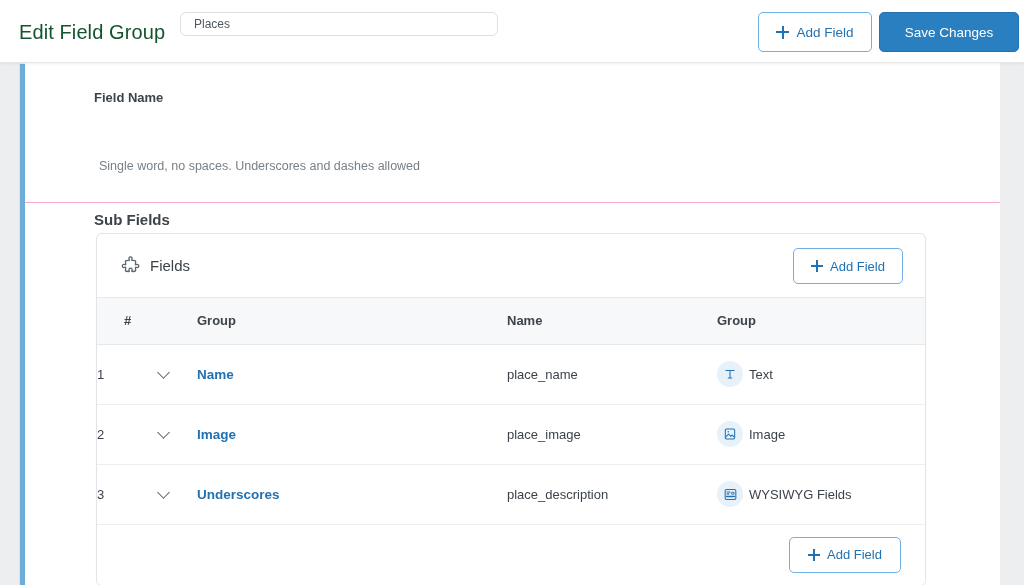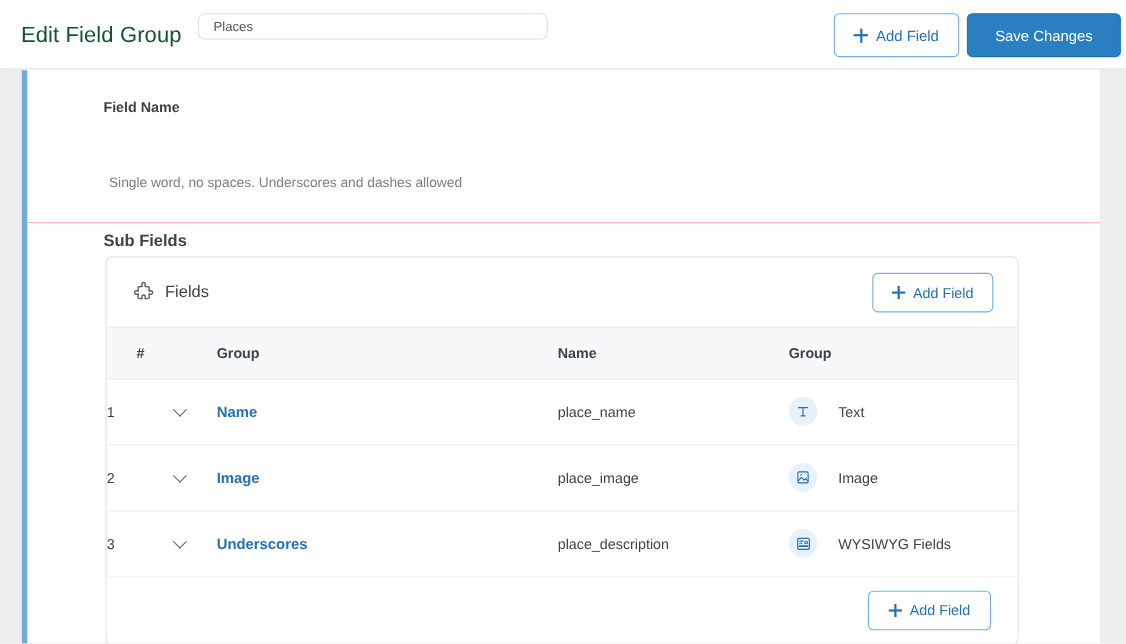--- a/index.html
+++ b/index.html
@@ -295,21 +295,21 @@
     font-weight: bold;
     font-size: 13.5px;
     text-decoration: none;
     cursor: pointer;
   }
   .cell-name { color: #3c434a; font-size: 13px; }
   .cell-type { }
   .type-wrap {
     display: flex;
     align-items: center;
-    gap: 19px;
+    gap: 6px;
   }
   .type-ico {
     width: 26px; height: 26px;
     border-radius: 50%;
     background: #e7f1fa;
     display: flex;
     align-items: center;
     justify-content: center;
     flex: 0 0 26px;
   }

